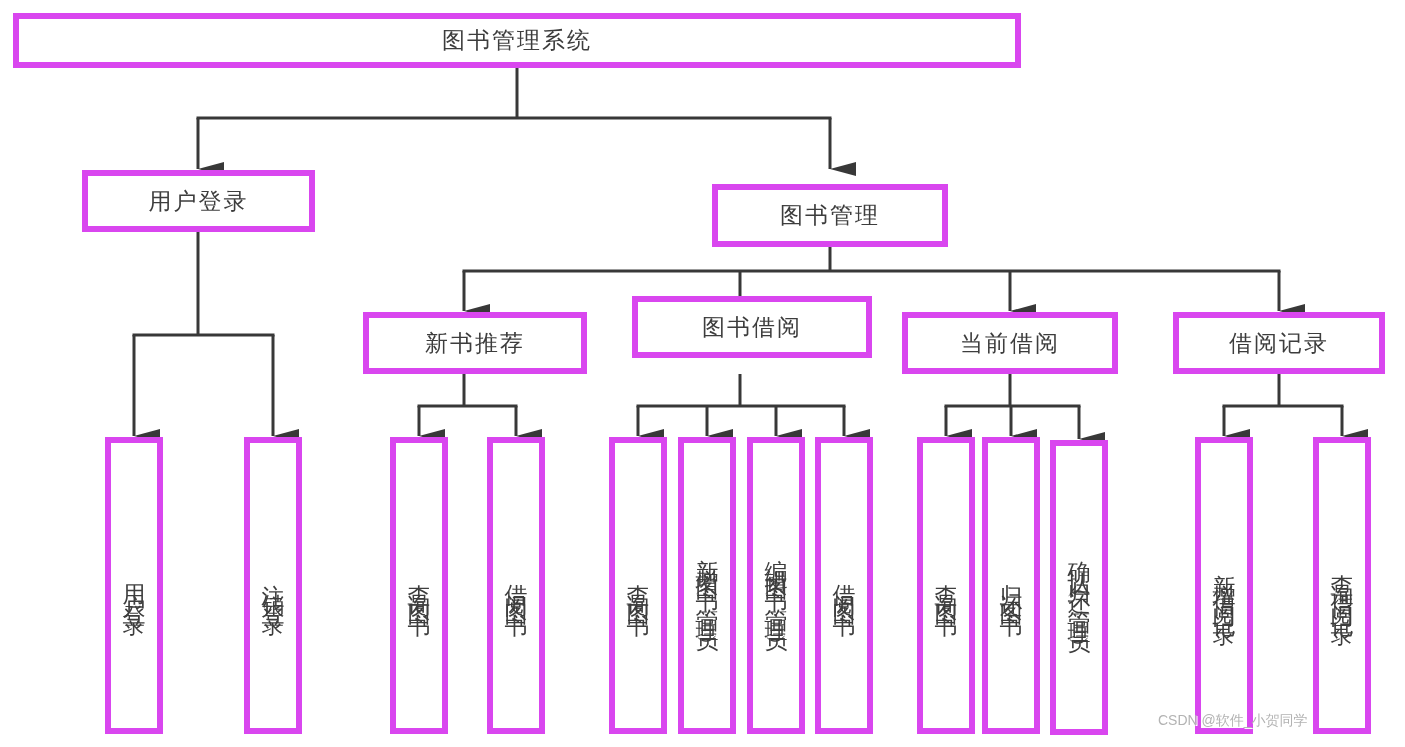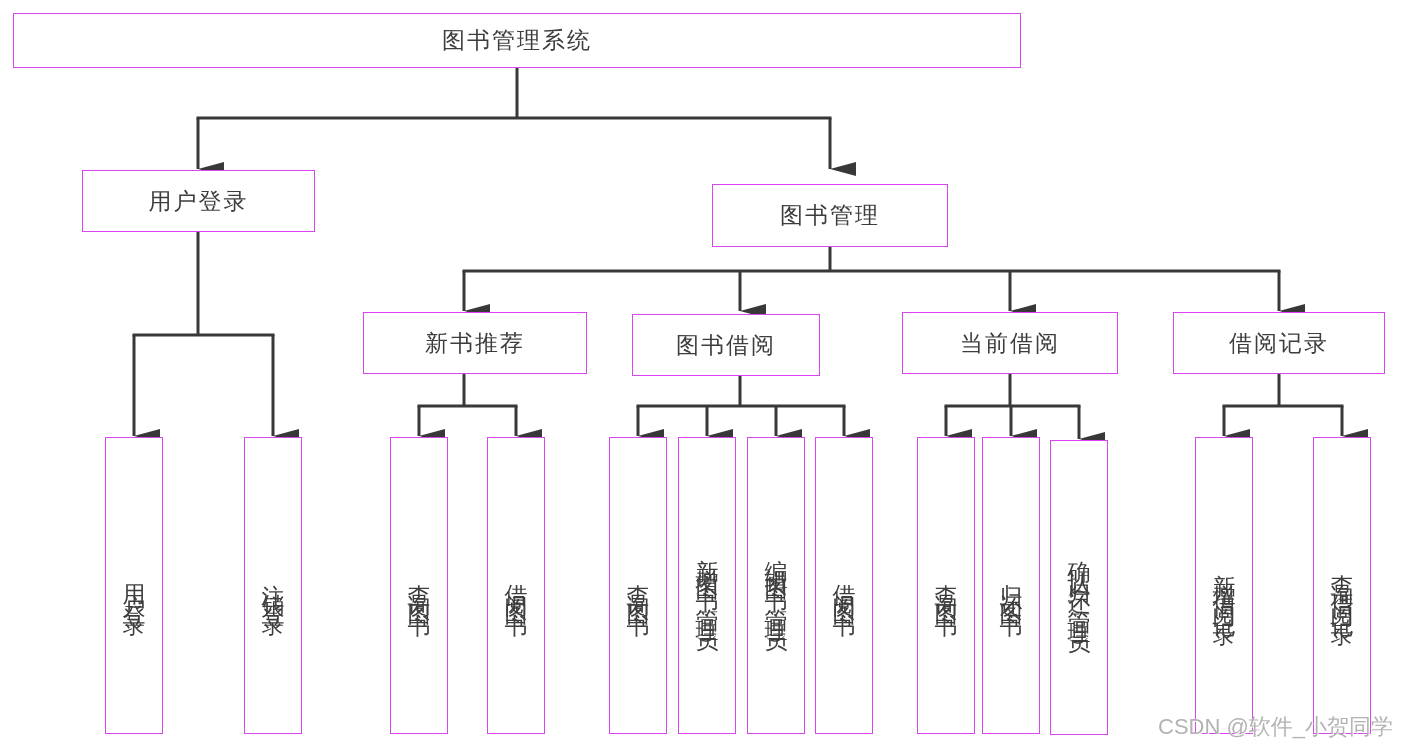--- a/index.html
+++ b/index.html
@@ -17,21 +17,21 @@
   }
   .connectors {
     position: absolute;
     left: 0;
     top: 0;
     z-index: 0;
   }
   .node {
     position: absolute;
     box-sizing: border-box;
-    border: 1px solid #d946ef;
+    border: 6px solid #d946ef;
     background: #ffffff;
     color: #3d3d3d;
     display: flex;
     align-items: center;
     justify-content: center;
     z-index: 1;
   }
   .node.h {
     font-size: 23px;
     letter-spacing: 2px;
@@ -45,21 +45,21 @@
     text-orientation: mixed;
     letter-spacing: 10px;
     line-height: 1;
     white-space: nowrap;
   }
   
   #n-root               { left: 13px;   top: 13px;  width: 1008px; height: 55px; }
   #n-user-login         { left: 82px;   top: 170px; width: 233px;  height: 62px; }
   #n-book-management    { left: 712px;  top: 184px; width: 236px;  height: 63px; }
   #n-new-book-recommend { left: 363px;  top: 312px; width: 224px;  height: 62px; }
-  #n-book-borrow        { left: 632px;  top: 314px; width: 188px;  height: 62px; }
+  #n-book-borrow        { left: 632px;  top: 296px; width: 240px;  height: 62px; }
   #n-current-borrow     { left: 902px;  top: 312px; width: 216px;  height: 62px; }
   #n-borrow-records     { left: 1173px; top: 312px; width: 212px;  height: 62px; text-align: center; }
   .leaf { top: 437px; width: 58px; height: 297px; }
   #l-user-login          { left: 105px; }
   #l-logout              { left: 244px; }
   #l-query-book-1        { left: 390px; }
   #l-borrow-book-1       { left: 487px; }
   #l-query-book-2        { left: 609px; }
   #l-add-book            { left: 678px; }
   #l-edit-book           { left: 747px; }
@@ -67,21 +67,21 @@
   #l-query-book-3        { left: 917px; }
   #l-return-book         { left: 982px; }
   #l-confirm-return      { left: 1050px; top: 440px; height: 295px; }
   #l-add-borrow-record   { left: 1195px; }
   #l-query-borrow-record { left: 1313px; }
   .watermark {
     position: absolute;
     left: 1158px;
     top: 712px;
     z-index: 2;
-    font-size: 22px;
+    font-size: 14px;
     color: #b3b3b3;
     text-shadow: 1px 1px 0 #ffffff;
     white-space: nowrap;
   }
 </style>
 </head>
 <body>
 
 <div class="canvas">
 

